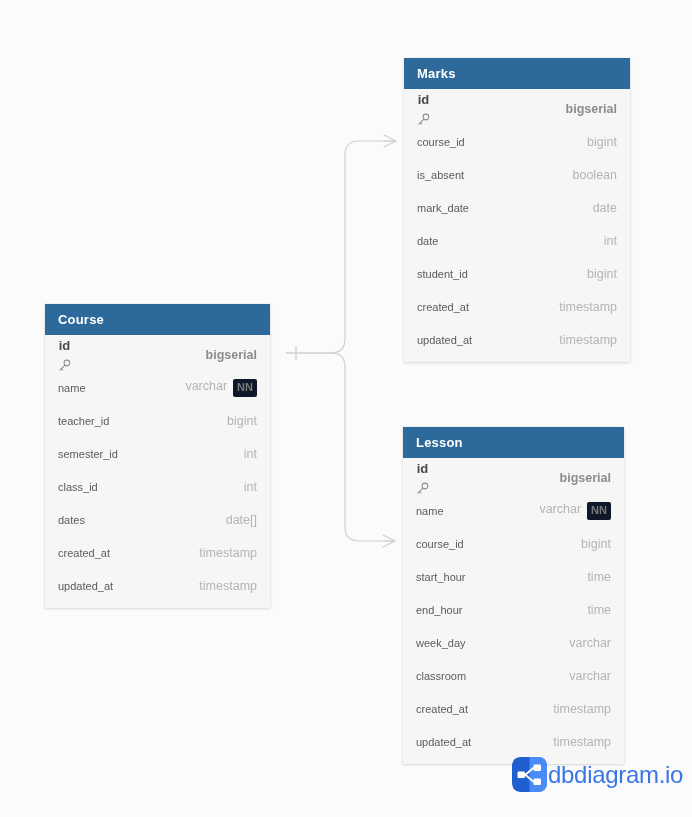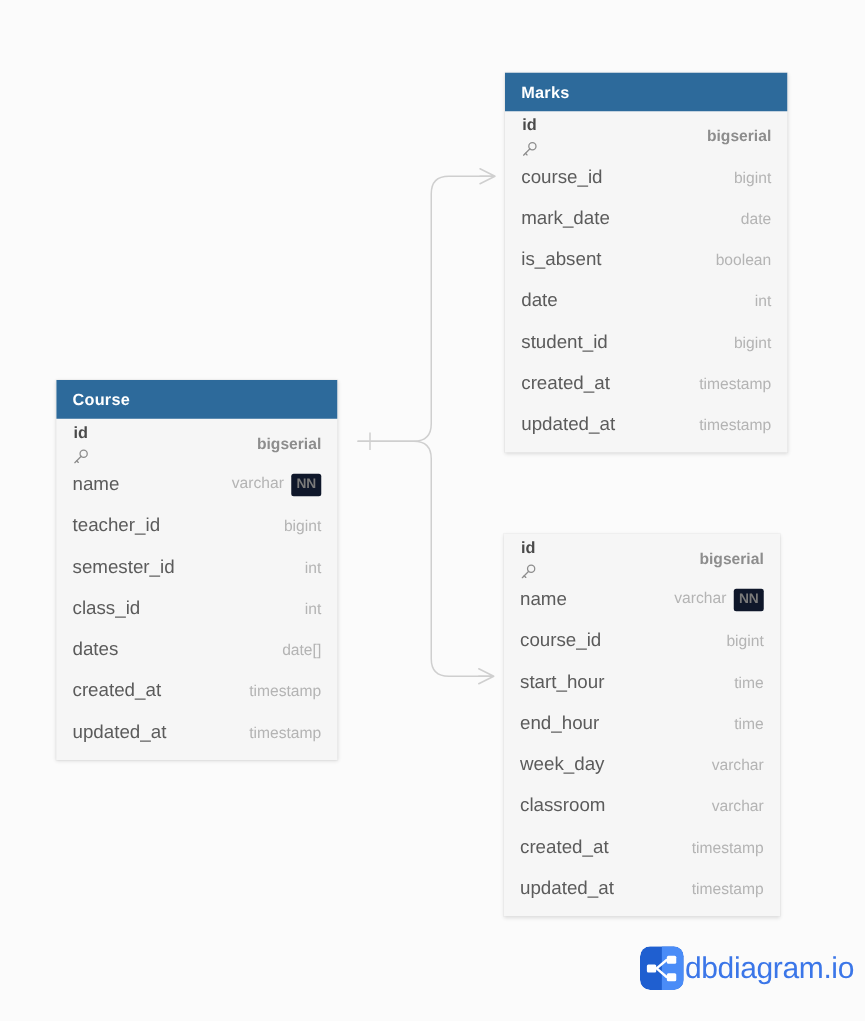--- a/index.html
+++ b/index.html
@@ -56,21 +56,21 @@
   .field-row {
     display: flex;
     align-items: center;
     justify-content: space-between;
     height: 33px;
     padding: 0 13px;
     box-sizing: border-box;
     white-space: nowrap;
   }
   .field-name {
-    font-size: 15px;
+    font-size: 11px;
     color: #5b5b5b;
     display: flex;
     align-items: center;
     gap: 5px;
   }
   .field-type {
     font-size: 12.5px;
     color: #b4b4b4;
     display: flex;
     align-items: flex-start;
@@ -177,32 +177,32 @@
           <div class="field-row">
             <span class="field-name">
               <span>course_id</span>
             </span>
             <span class="field-type">
               <span>bigint</span>
             </span>
           </div>
           <div class="field-row">
             <span class="field-name">
+              <span>is_absent</span>
+            </span>
+            <span class="field-type">
+              <span>boolean</span>
+            </span>
+          </div>
+          <div class="field-row">
+            <span class="field-name">
               <span>mark_date</span>
             </span>
             <span class="field-type">
               <span>date</span>
-            </span>
-          </div>
-          <div class="field-row">
-            <span class="field-name">
-              <span>is_absent</span>
-            </span>
-            <span class="field-type">
-              <span>boolean</span>
             </span>
           </div>
           <div class="field-row">
             <span class="field-name">
               <span>date</span>
             </span>
             <span class="field-type">
               <span>int</span>
             </span>
           </div>
@@ -303,20 +303,21 @@
             <span class="field-name">
               <span>updated_at</span>
             </span>
             <span class="field-type">
               <span>timestamp</span>
             </span>
           </div>
         </div>
       </div>
       <div class="table-card" style="left: 403px; top: 427px; width: 221px;">
+        <div class="table-header">Lesson</div>
         <div class="table-body">
           <div class="field-row is-pk">
             <span class="field-name">
               <span>id</span>
               <span class="key-icon">
                 <svg viewBox="0 0 14 14" width="13" height="13" xmlns="http://www.w3.org/2000/svg">
                   <circle cx="9.6" cy="4.3" r="3.1" fill="none" stroke="#8d8d8d" stroke-width="1.1"></circle>
                   <path d="M7.5 6.5 L2.0 12.0" fill="none" stroke="#8d8d8d" stroke-width="1.1" stroke-linecap="round"></path>
                   <path d="M3.6 10.4 L5.0 11.8" fill="none" stroke="#8d8d8d" stroke-width="1.1" stroke-linecap="round"></path>
                 </svg>

